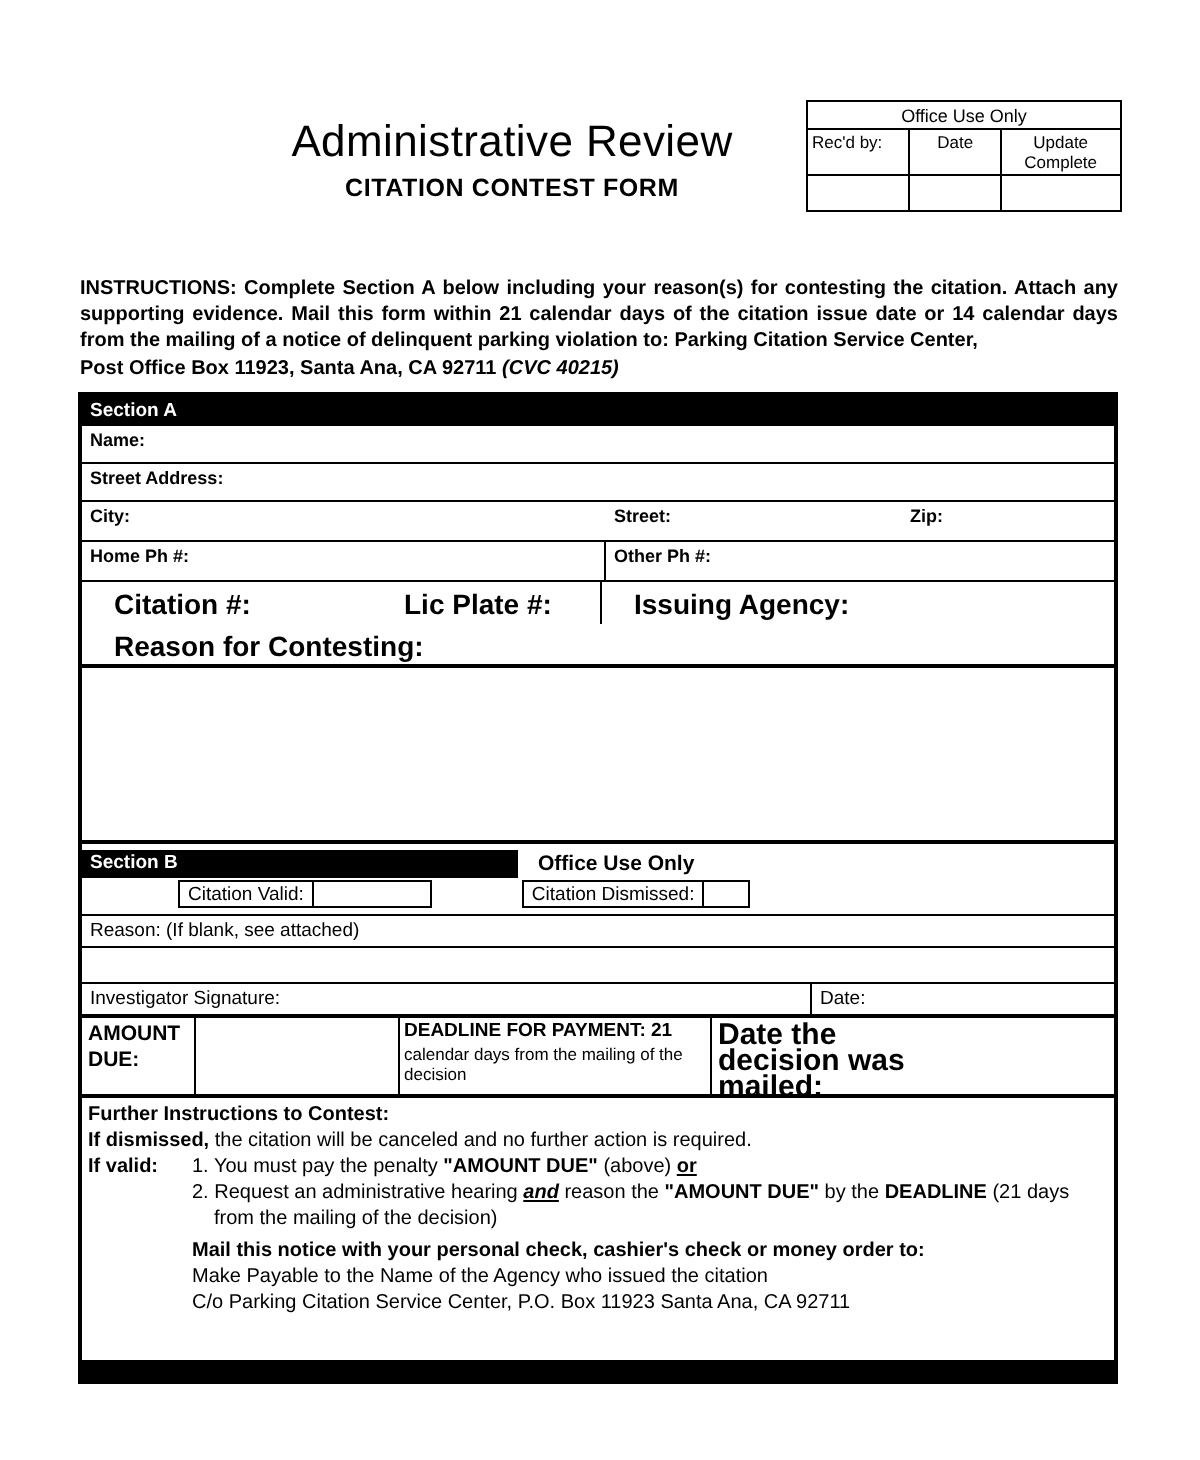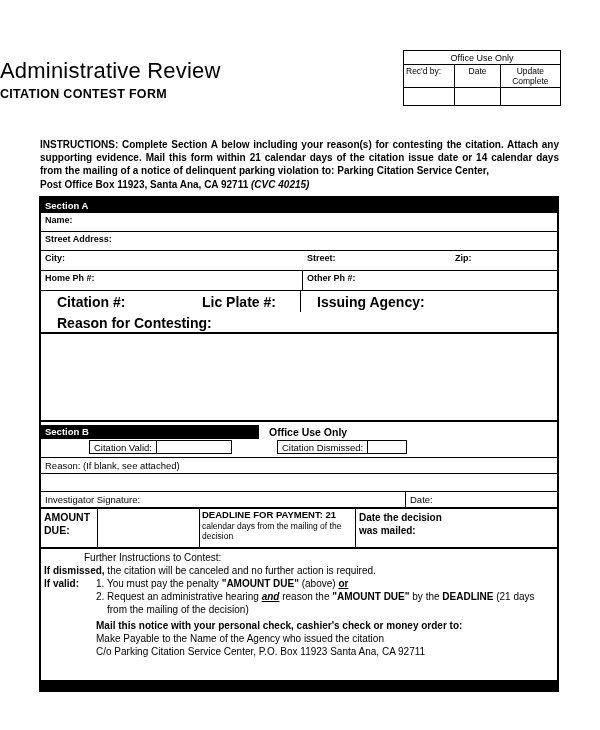--- a/index.html
+++ b/index.html
@@ -19,21 +19,21 @@
   .ob-row { display: flex; }
   .ob-cell { border-right: 1px solid #000; padding: 1px 2px; }
   .ob-cell:last-child { border-right: none; }
   .ob-c1 { width: 33%; }
   .ob-c2 { width: 29%; text-align: center; }
   .ob-c3 { width: 38%; text-align: center; }
   .ob-head .ob-cell { height: 23px; border-bottom: 1px solid #000; }
   .ob-body .ob-cell { height: 17px; }
 
   
-  .title-wrap { position: absolute; left: 0; top: 58px; width: 512px; }
+  .title-wrap { position: absolute; left: 0; top: 58px; width: 512px; text-align: center; }
   .title { font-size: 22px; letter-spacing: 0.2px; }
   .subtitle { font-size: 12.5px; font-weight: bold; margin-top: 3px; letter-spacing: 0.3px; }
 
   
   .instructions { position: absolute; left: 40px; top: 138px; width: 519px; font-size: 10px; font-weight: bold; line-height: 13.2px; text-align: justify; }
 
   
   .form { position: absolute; left: 39px; top: 196px; width: 520px; border: 2px solid #000; background: #fff; }
   .bar { background: #000; color: #fff; height: 14px; display: flex; align-items: center; padding: 0 4px; font-size: 9.5px; font-weight: bold; }
   .row { display: flex; border-top: 1px solid #000; position: relative; }
@@ -50,30 +50,30 @@
   .h16 { height: 16px; } .h18 { height: 18px; } .h14 { height: 14px; }
 
   .reason-box { height: 90px; border-top: 2px solid #000; border-bottom: 2px solid #000; }
   .spacer { height: 3px; border-top: none; }
 
   .sb-black { width: 218px; background: #000; color: #fff; font-size: 9.5px; font-weight: bold; padding: 1px 4px; height: 100%; }
   .sb-office { font-size: 10.5px; font-weight: bold; margin-left: 10px; padding-top: 1px; }
 
   .decision-lbl { font-size: 10.5px; font-weight: bold; padding: 2px 0 0 4px; }
 
-  .chk { display: flex; border: 1px solid #000; height: 14px; margin-top: 1px; font-size: 9.5px; background: #fff; gap: 16px; }
+  .chk { display: flex; border: 1px solid #000; height: 14px; margin-top: 1px; font-size: 9.5px; background: #fff; }
   .chk-label { padding: 1px 4px; border-right: 1px solid #000; white-space: nowrap; }
 
   .amt-lbl { font-size: 10.5px; font-weight: bold; display: block; padding: 2px 0 0 3px; line-height: 12.5px; width: 56px; }
   .deadline-cell { width: 156px; padding: 1px 2px; font-size: 8.5px; line-height: 10.5px; }
   .deadline-bold { font-size: 9.5px; font-weight: bold; }
-  .mailed-lbl { display: block; width: 104px; font-size: 10px; font-weight: bold; line-height: 13px; padding: 2px 0 0 3px; }
+  .mailed-lbl { display: block; width: 104px; font-size: 15px; font-weight: bold; line-height: 13px; padding: 2px 0 0 3px; }
 
   .row.further { display: block; font-size: 10px; line-height: 13px; padding: 2px 3px 0; min-height: 133px; border-top-width: 2px; }
-  .fi-title { font-weight: normal; margin-left: 40px; }
+  .fi-title { font-weight: bold; }
   .fi-flex { display: flex; }
   .if-col { flex: 0 0 52px; font-weight: bold; }
   .fi-ind { padding-left: 52px; }
   .fi-ind2 { padding-left: 63px; }
   .fi-mail { margin-top: 3px; font-weight: bold; }
 
   .footer-bar { height: 10px; background: #000; border-top: 1px solid #000; }
 </style>
 </head>
 <body>

